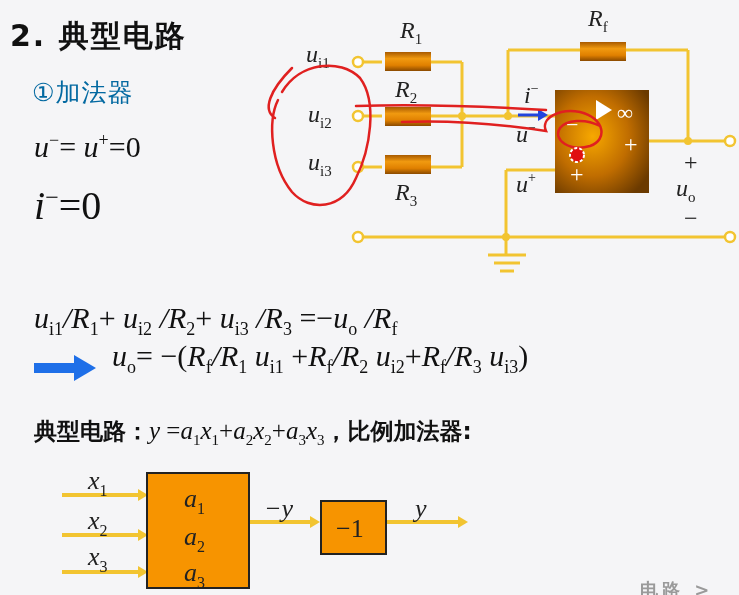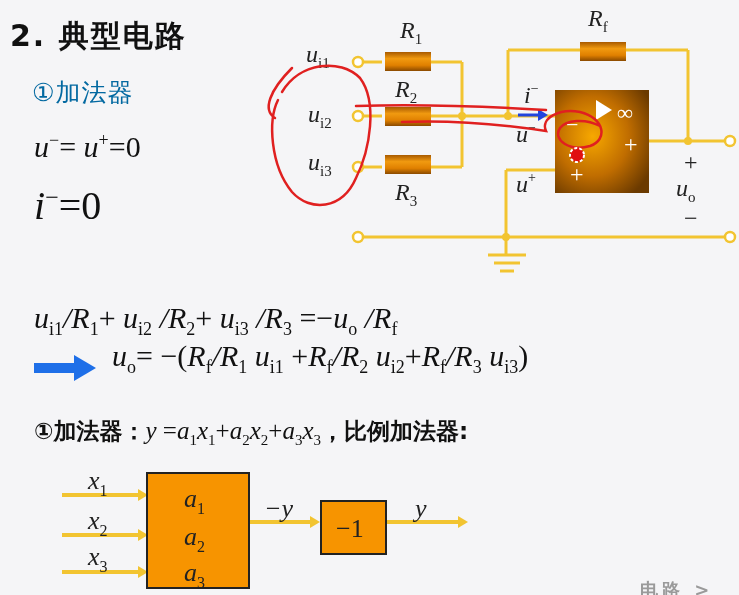--- a/index.html
+++ b/index.html
@@ -164,21 +164,21 @@
 <svg class="abs arrow-blue" width="64" height="26">
   <rect x="0" y="8" width="42" height="10" fill="#1e6fe8"></rect>
   <polygon points="40,0 62,13 40,26" fill="#1e6fe8"></polygon>
 </svg>
 
 <div class="abs eq-b">
   <span class="it">u</span><sub>o</sub><span>= −(</span><span class="it">R</span><sub>f</sub><span class="it">/R</span><sub>1</sub><span class="it"> u</span><sub>i1</sub><span> +</span><span class="it">R</span><sub>f</sub><span class="it">/R</span><sub>2</sub><span class="it"> u</span><sub>i2</sub><span>+</span><span class="it">R</span><sub>f</sub><span class="it">/R</span><sub>3</sub><span class="it"> u</span><sub>i3</sub><span>)</span>
 </div>
 
 <div class="abs eq-c">
-  <span class="cjk">①加法器：</span><span class="it">y</span><span> =</span><span class="it">a</span><sub>1</sub><span class="it">x</span><sub>1</sub><span>+</span><span class="it">a</span><sub>2</sub><span class="it">x</span><sub>2</sub><span>+</span><span class="it">a</span><sub>3</sub><span class="it">x</span><sub>3</sub><span class="cjk">，比例加法器:</span>
+  <span class="cjk">典型电路：</span><span class="it">y</span><span> =</span><span class="it">a</span><sub>1</sub><span class="it">x</span><sub>1</sub><span>+</span><span class="it">a</span><sub>2</sub><span class="it">x</span><sub>2</sub><span>+</span><span class="it">a</span><sub>3</sub><span class="it">x</span><sub>3</sub><span class="cjk">，比例加法器:</span>
 </div>
 
 <svg class="abs" style="left:0;top:455px" width="739" height="140">
   <g stroke="#f2c431" stroke-width="4">
     <line x1="62" y1="40" x2="140" y2="40"></line>
     <line x1="62" y1="80" x2="140" y2="80"></line>
     <line x1="62" y1="117" x2="140" y2="117"></line>
     <line x1="250" y1="67" x2="312" y2="67"></line>
     <line x1="386" y1="67" x2="460" y2="67"></line>
   </g>

